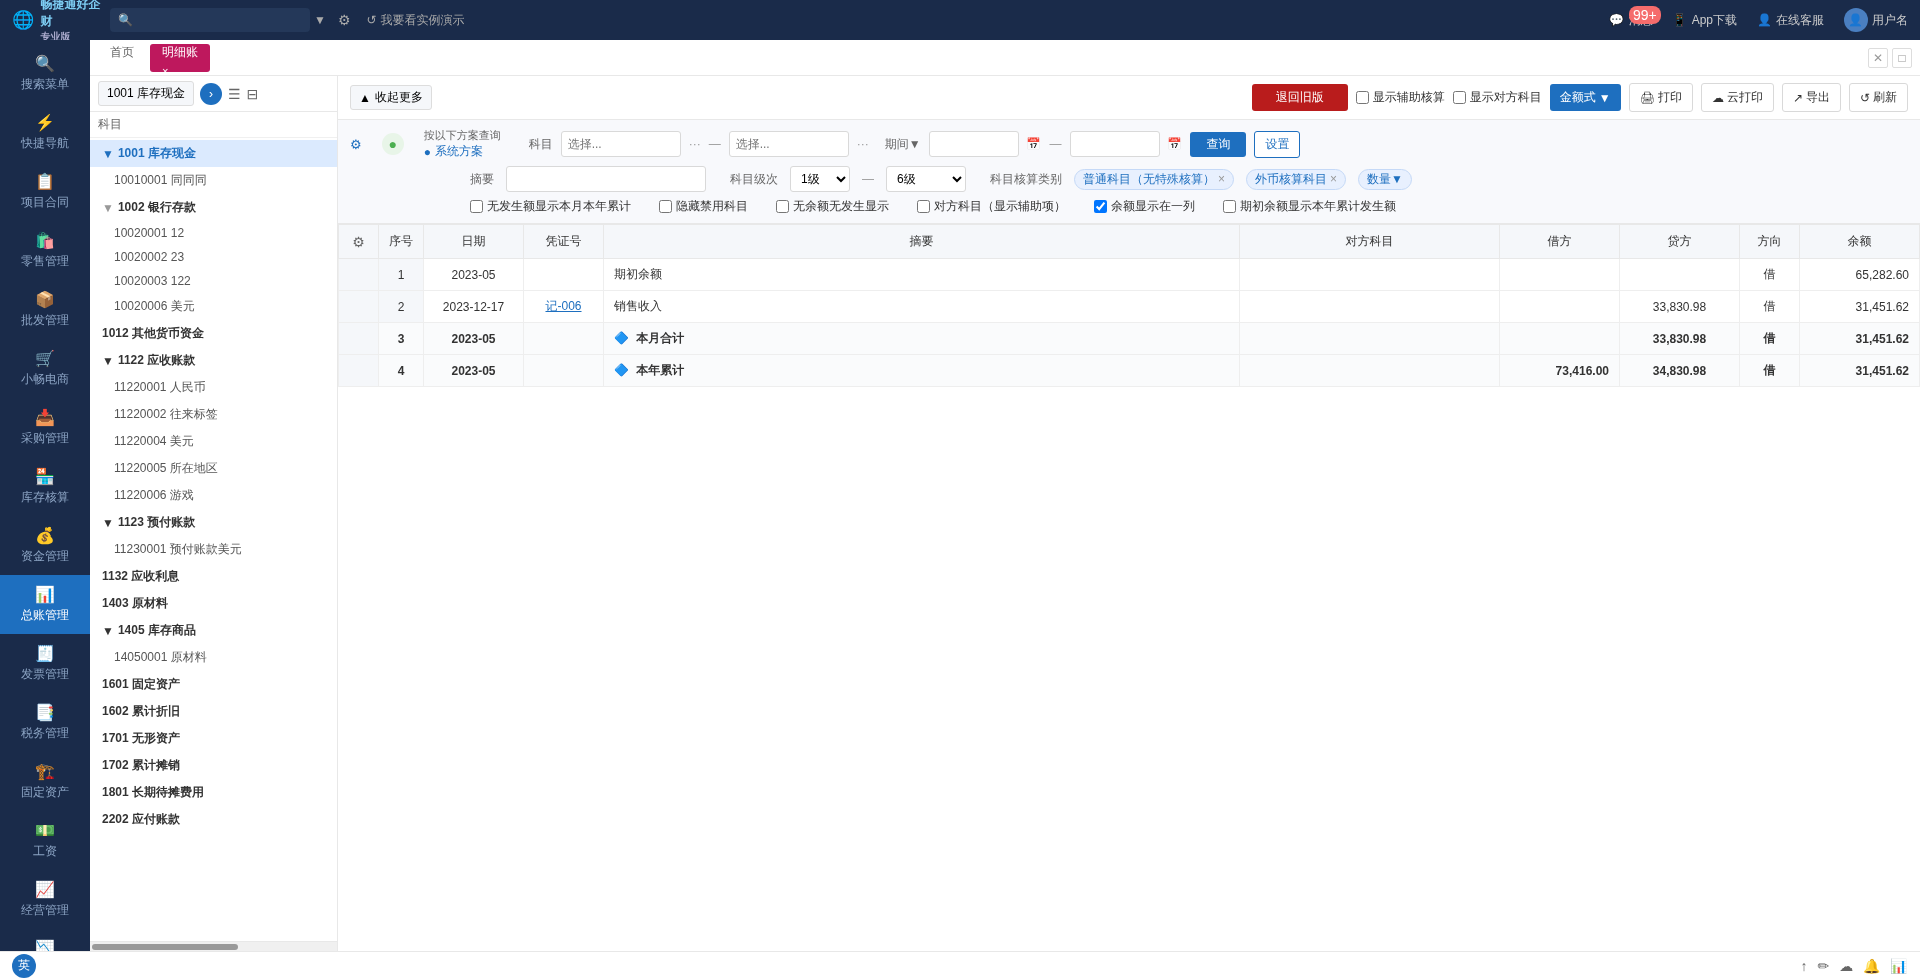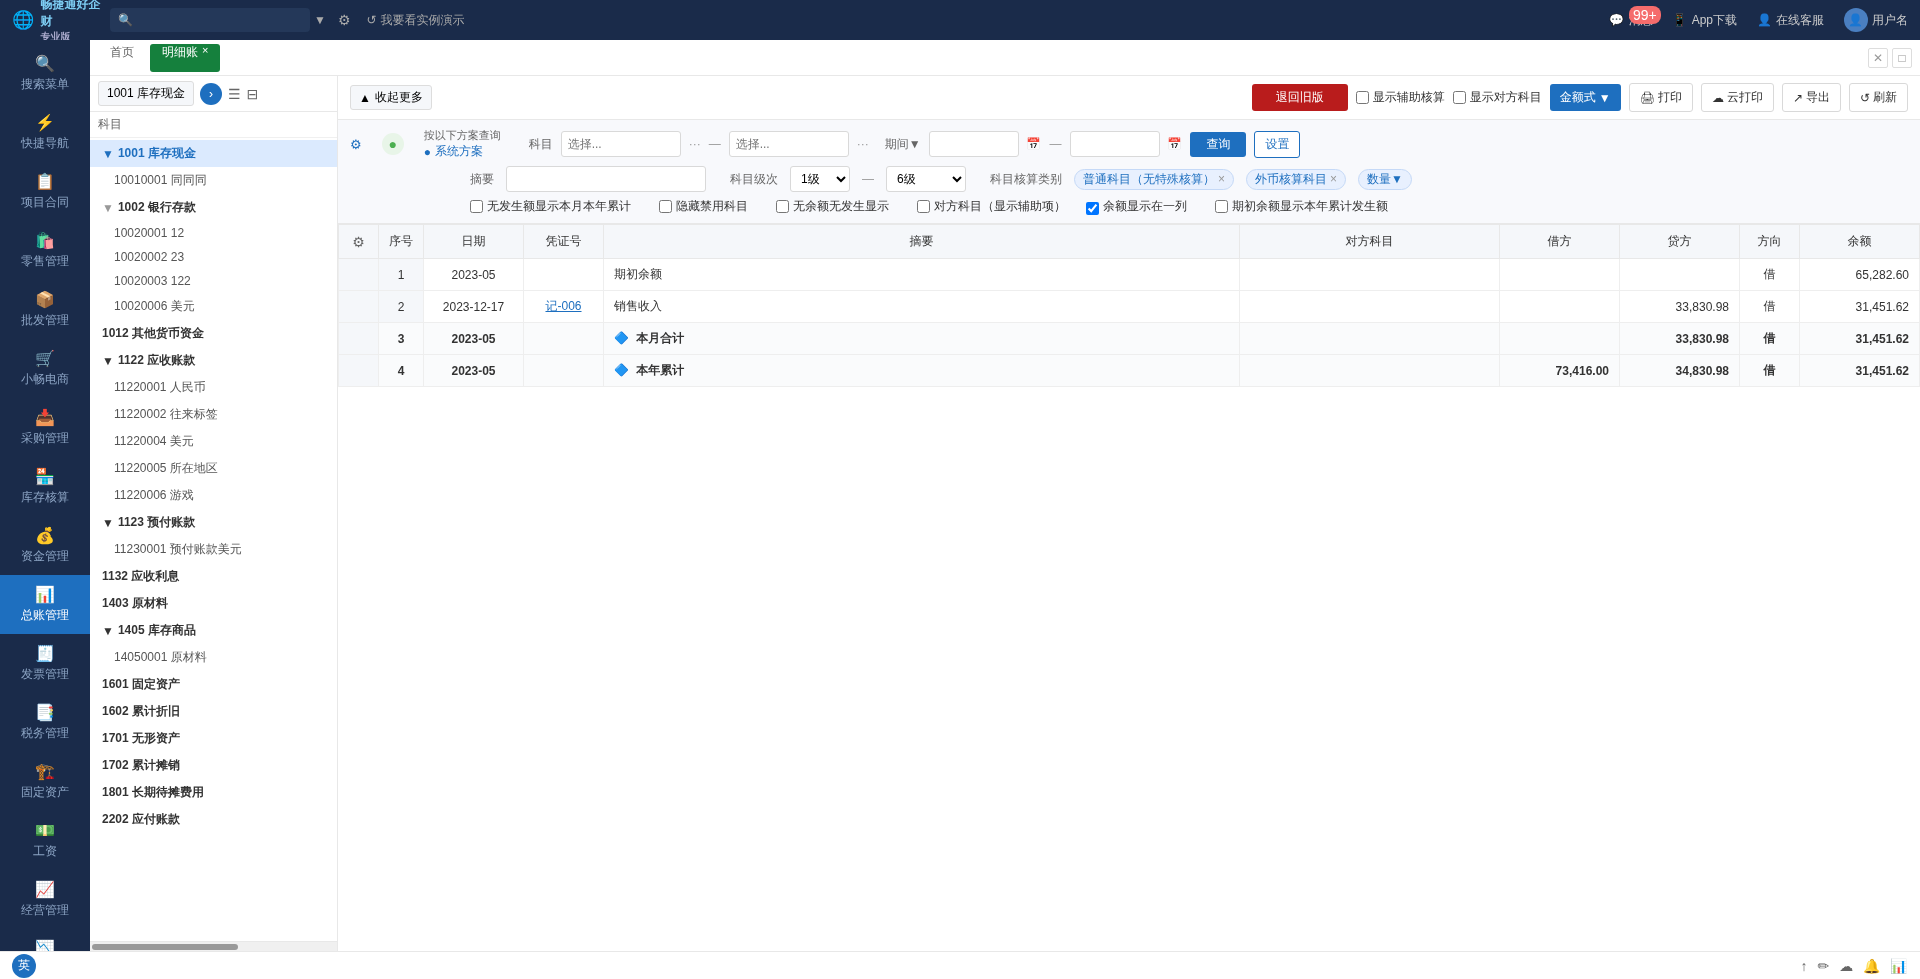--- a/index.html
+++ b/index.html
@@ -27,21 +27,21 @@
     .sidebar-item { width: 100%; display: flex; flex-direction: column; align-items: center; padding: 10px 4px; cursor: pointer; color: #8ca4c4; font-size: 11px; gap: 3px; }
     .sidebar-item.active { background: #1e6fbf; color: #fff; }
     .sidebar-icon { font-size: 16px; }
 
     
     .content-area { flex: 1; display: flex; flex-direction: column; overflow: hidden; background: #f0f2f5; }
 
     
     .tabs-bar { height: 36px; background: #fff; display: flex; align-items: center; padding: 0 8px; border-bottom: 1px solid #e8e8e8; flex-shrink: 0; gap: 4px; }
     .tab { height: 28px; padding: 0 12px; border-radius: 3px; display: flex; align-items: flex-start; gap: 4px; cursor: pointer; font-size: 12px; color: #666; }
-    .tab.active { background: #15803d; color: #fff; }
+    .tab.active { background: #be185d; color: #fff; flex-direction: column; }
     .tab-close { font-size: 11px; cursor: pointer; }
     .tabs-bar-right { margin-left: auto; display: flex; gap: 4px; }
     .tabs-bar-btn { width: 20px; height: 20px; display: flex; align-items: center; justify-content: center; cursor: pointer; color: #999; border: 1px solid #ddd; border-radius: 2px; }
 
     
     .inner-layout { display: flex; flex: 1; overflow: hidden; }
 
     
     .left-panel { width: 248px; background: #fff; border-right: 1px solid #e8e8e8; display: flex; flex-direction: column; flex-shrink: 0; }
     .left-panel-header { height: 36px; display: flex; align-items: center; padding: 0 8px; border-bottom: 1px solid #e8e8e8; gap: 6px; }
@@ -87,21 +87,21 @@
     .data-table-area { flex: 1; overflow: auto; background: #fff; }
     .data-table { width: 100%; border-collapse: collapse; }
     .data-table th { background: #f5f7fa; border: 1px solid #e8e8e8; padding: 8px 10px; text-align: center; font-weight: normal; color: #333; white-space: nowrap; position: sticky; top: 0; z-index: 1; }
     .data-table td { border: 1px solid #eee; padding: 7px 10px; color: #333; }
     .data-table .bold td { font-weight: bold; background: #fafbfc; }
     .col-index { width: 40px; text-align: center; background: #f5f7fa; }
     .col-date { width: 100px; text-align: center; }
     .col-voucher { width: 80px; text-align: center; }
     .col-opposite { width: 260px; }
     .col-debit { width: 120px; text-align: right; }
-    .col-credit { width: 120px; text-align: right; }
+    .col-credit { width: 120px; text-align: center; }
     .col-direction { width: 60px; text-align: center; }
     .col-balance { width: 120px; text-align: right; }
     .voucher-link { color: #1e6fbf; cursor: pointer; text-decoration: underline; }
     .summary-icon { color: #1e6fbf; margin-right: 4px; }
     .gear-btn { cursor: pointer; color: #666; font-size: 14px; }
     .th-gear { width: 32px; }
 
     
     .bottom-bar { height: 28px; background: #fff; border-top: 1px solid #e8e8e8; display: flex; align-items: center; padding: 0 12px; gap: 12px; flex-shrink: 0; }
     .bottom-btn { background: #1e6fbf; color: #fff; border-radius: 50%; width: 24px; height: 24px; display: flex; align-items: center; justify-content: center; font-size: 13px; cursor: pointer; }
@@ -460,21 +460,21 @@
               <span>隐藏禁用科目</span>
             </div>
             <div class="checkbox-wrap" style="margin-left:16px;">
               <input type="checkbox" style="">
               <span>无余额无发生显示</span>
             </div>
             <div class="checkbox-wrap" style="margin-left:16px;">
               <input type="checkbox" style="">
               <span>对方科目（显示辅助项）</span>
             </div>
-            <div class="checkbox-wrap" style="margin-left:8px;align-items:flex-end;">
+            <div class="checkbox-wrap" style="margin-left:16px;">
               <input type="checkbox" checked="" style="">
               <span>余额显示在一列</span>
             </div>
             <div class="checkbox-wrap" style="margin-left:16px;">
               <input type="checkbox" style="">
               <span>期初余额显示本年累计发生额</span>
             </div>
           </div>
         </div>
 

